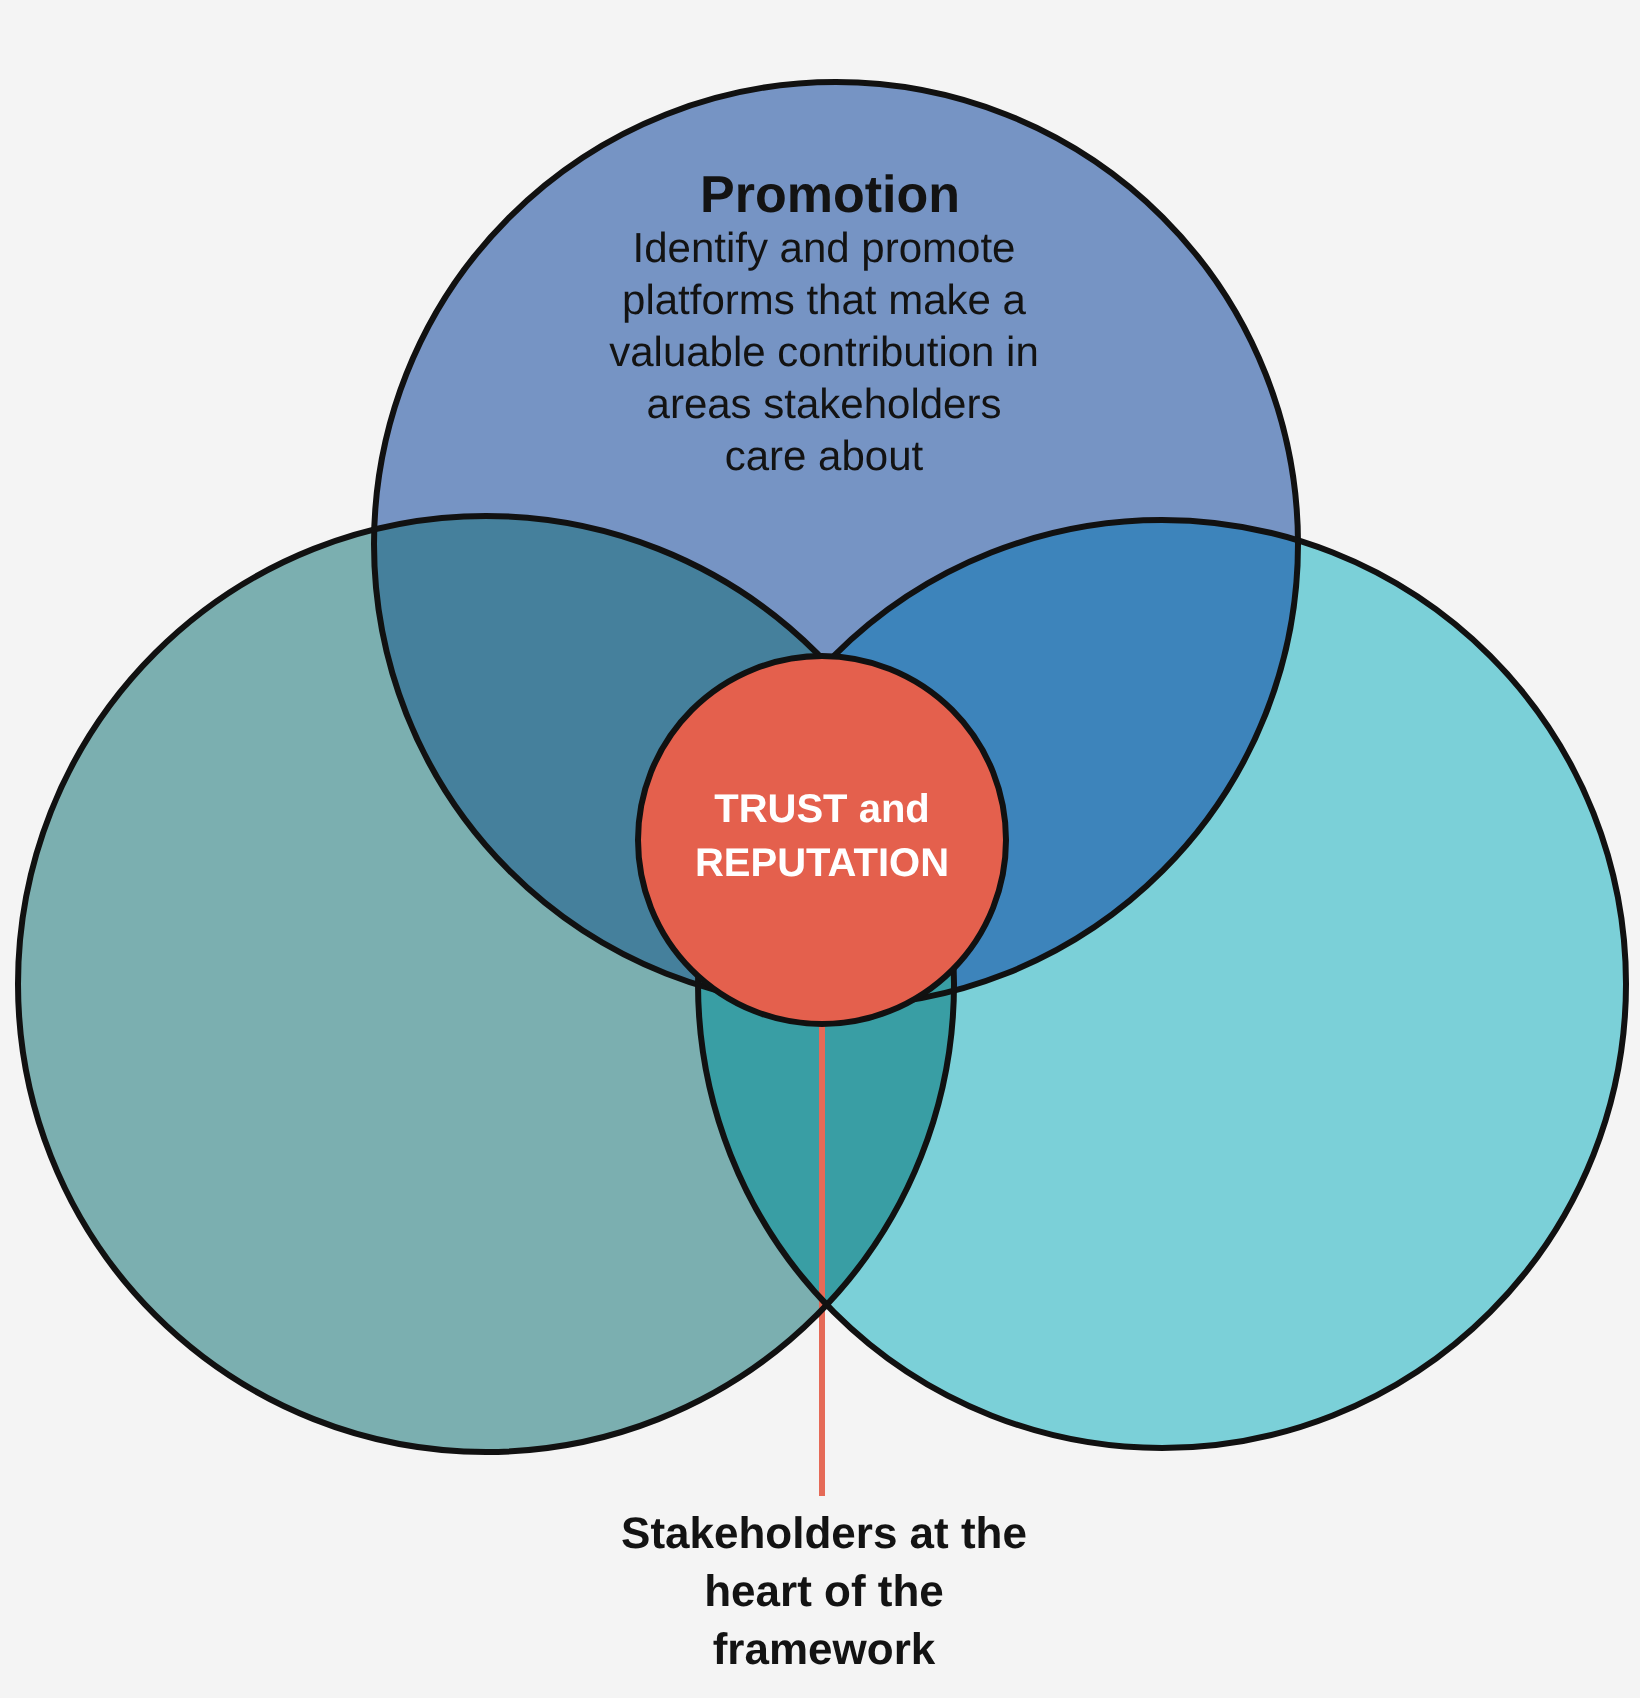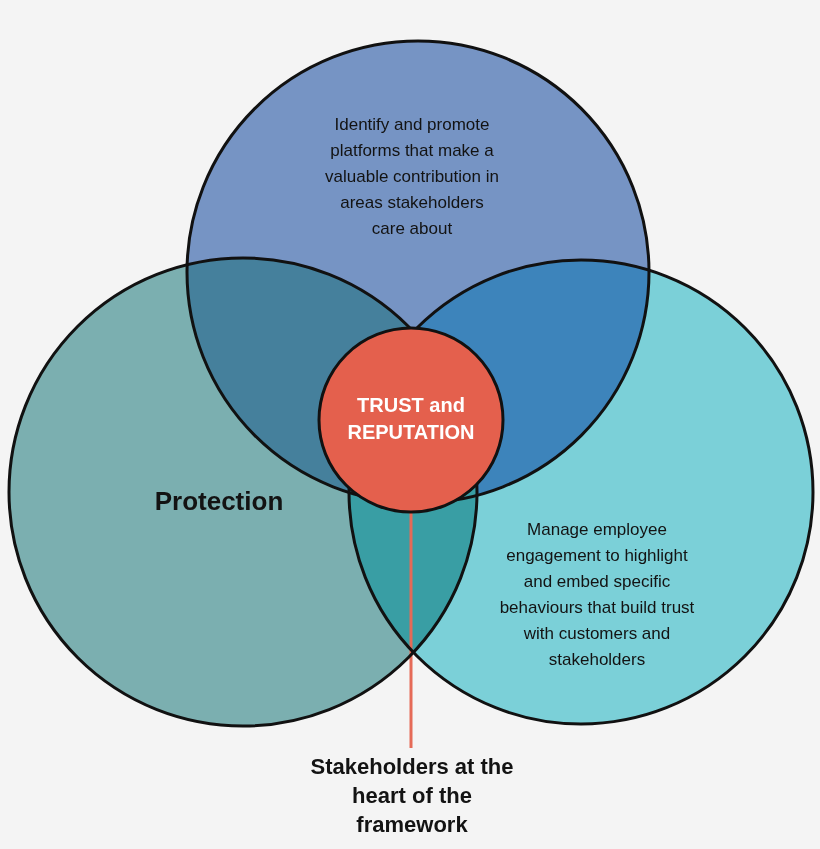--- a/index.html
+++ b/index.html
@@ -26,21 +26,21 @@
     color: #131313;
     white-space: pre-line;
     pointer-events: none;
   }
   .circle-title {
     font-size: 26px;
     font-weight: bold;
     line-height: 30px;
   }
   .circle-desc {
-    font-size: 17px;
+    font-size: 21px;
     line-height: 26px;
   }
   .center-label {
     font-size: 20px;
     font-weight: bold;
     line-height: 27px;
     color: #ffffff;
   }
   .footer-label {
     font-size: 22px;
@@ -80,34 +80,28 @@
     <line x1="411" y1="420" x2="411" y2="748" stroke-width="3" stroke="#e56a57"></line>
 
     <g fill="none" stroke-width="3" stroke="#111111">
       <circle cx="418" cy="272" r="231"></circle>
       <circle cx="243" cy="492" r="234"></circle>
       <circle cx="581" cy="492" r="232"></circle>
       <circle cx="411" cy="420" r="92" stroke-width="3" fill="#e4604d"></circle>
     </g>
   </svg>
 
+  <div class="txt circle-title" style="left:265px; top:82px; width:300px;">Promotion</div>
   <div class="txt circle-desc" style="left:262px; top:112px; width:300px;">Identify and promote
 platforms that make a
 valuable contribution in
 areas stakeholders
 care about</div>
 
-  <div class="txt circle-title" style="left:69px; top:486px; width:300px;">Protection</div>
 
-  <div class="txt circle-desc" style="left:447px; top:517px; width:300px;">Manage employee
-engagement to highlight
-and embed specific
-behaviours that build trust
-with customers and
-stakeholders</div>
 
   <div class="txt center-label" style="left:311px; top:392px; width:200px;">TRUST and
 REPUTATION</div>
 
   <div class="txt footer-label" style="left:262px; top:752px; width:300px;">Stakeholders at the
 heart of the
 framework</div>
 
 </div>
 

